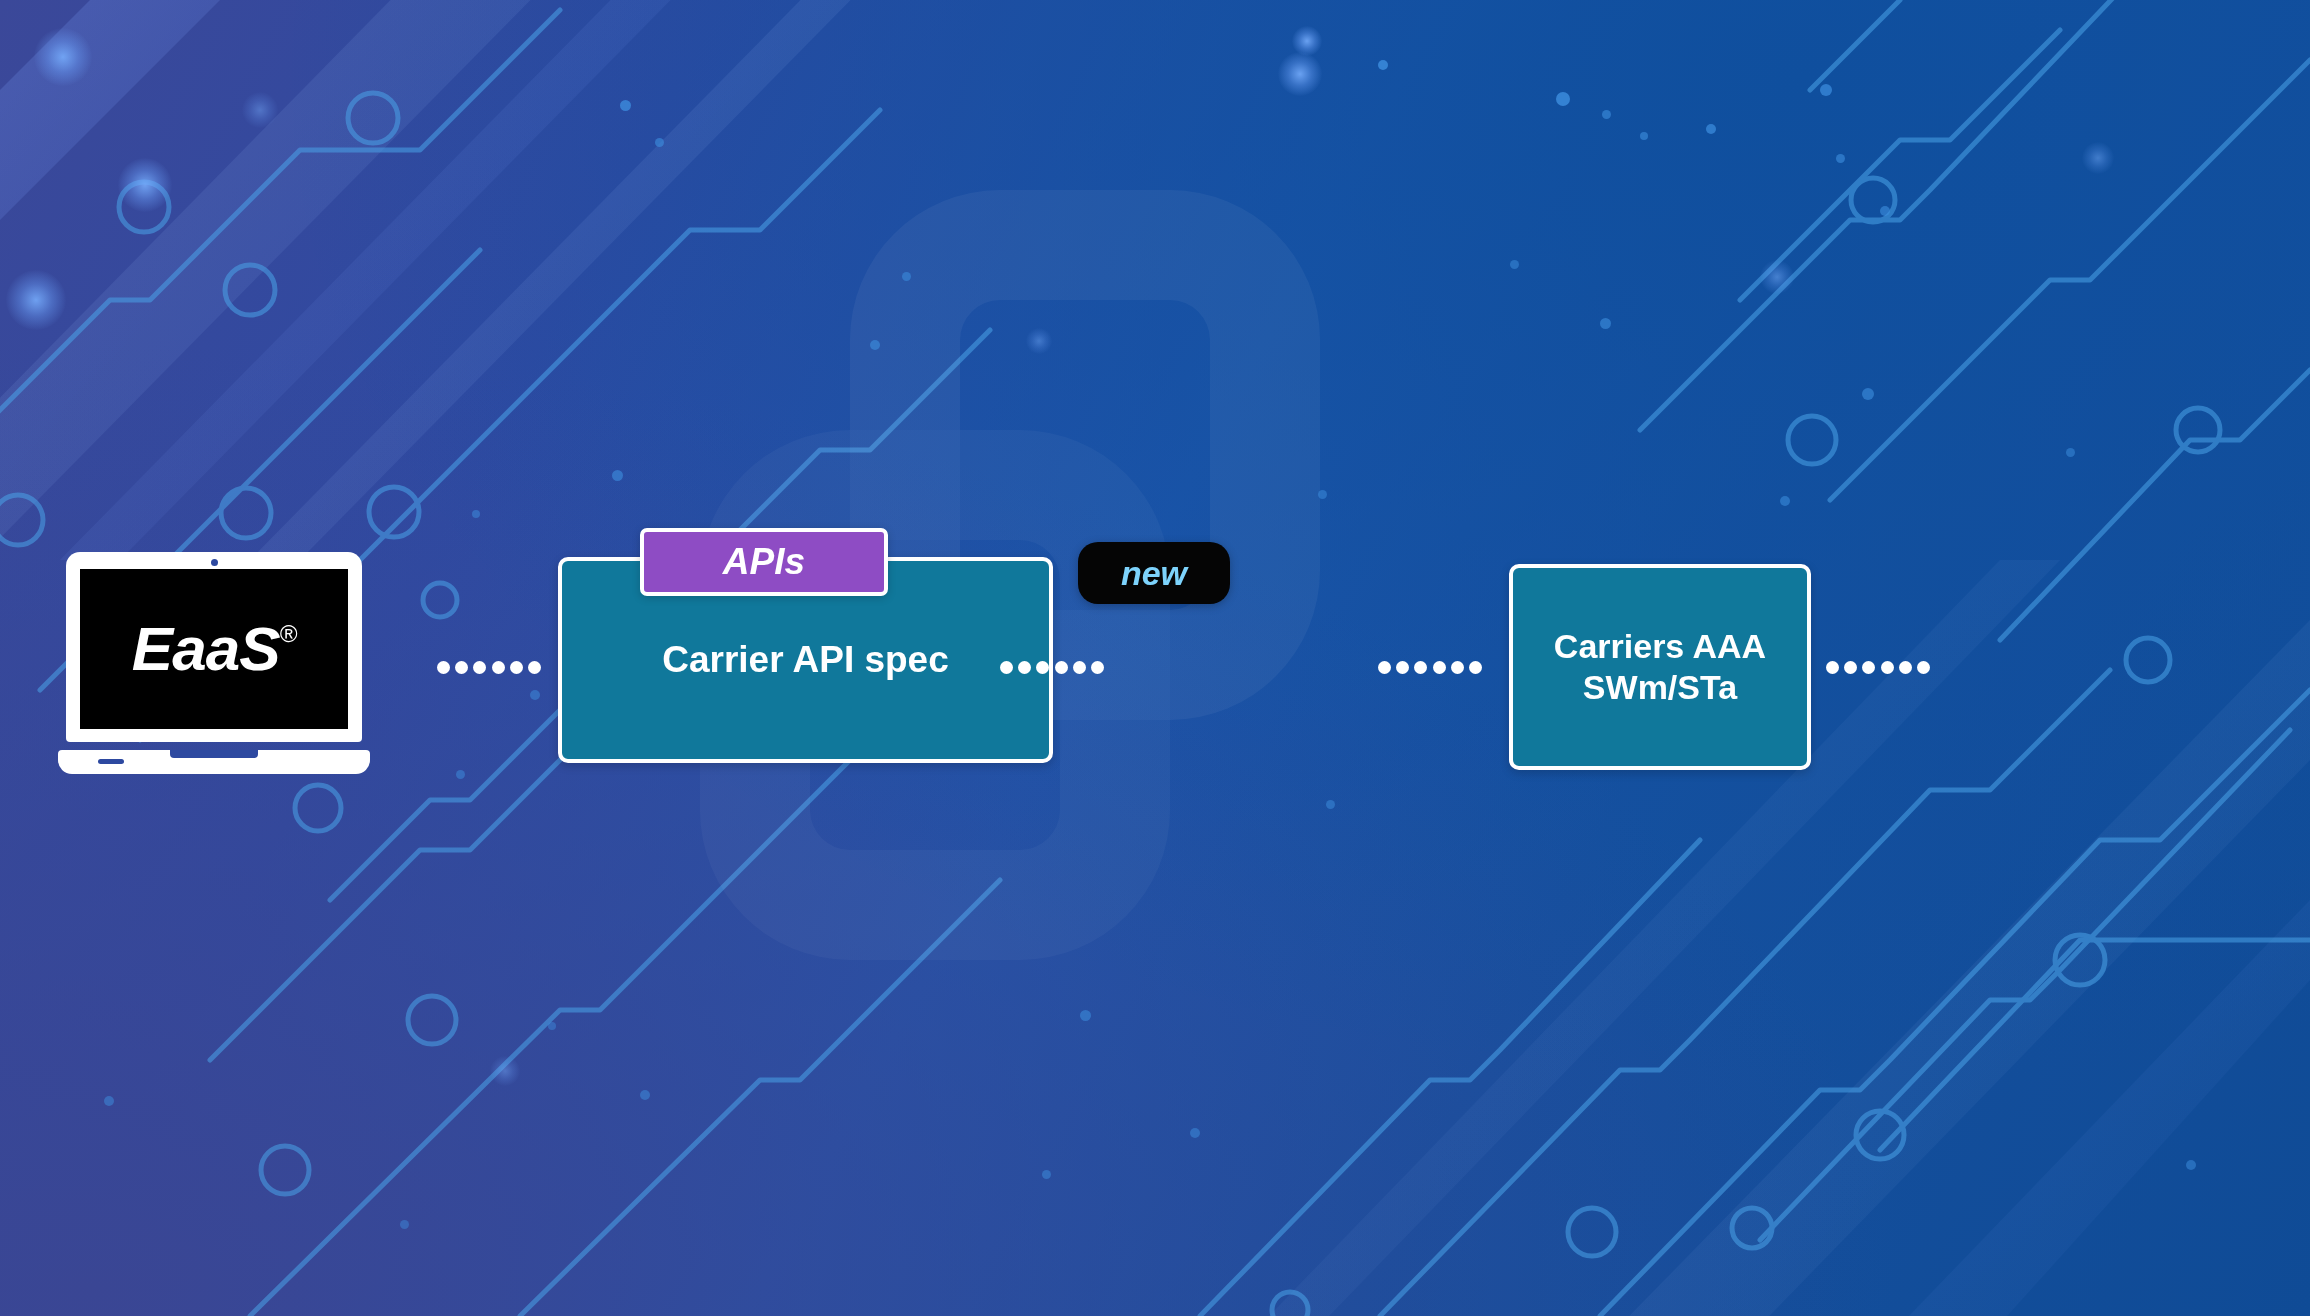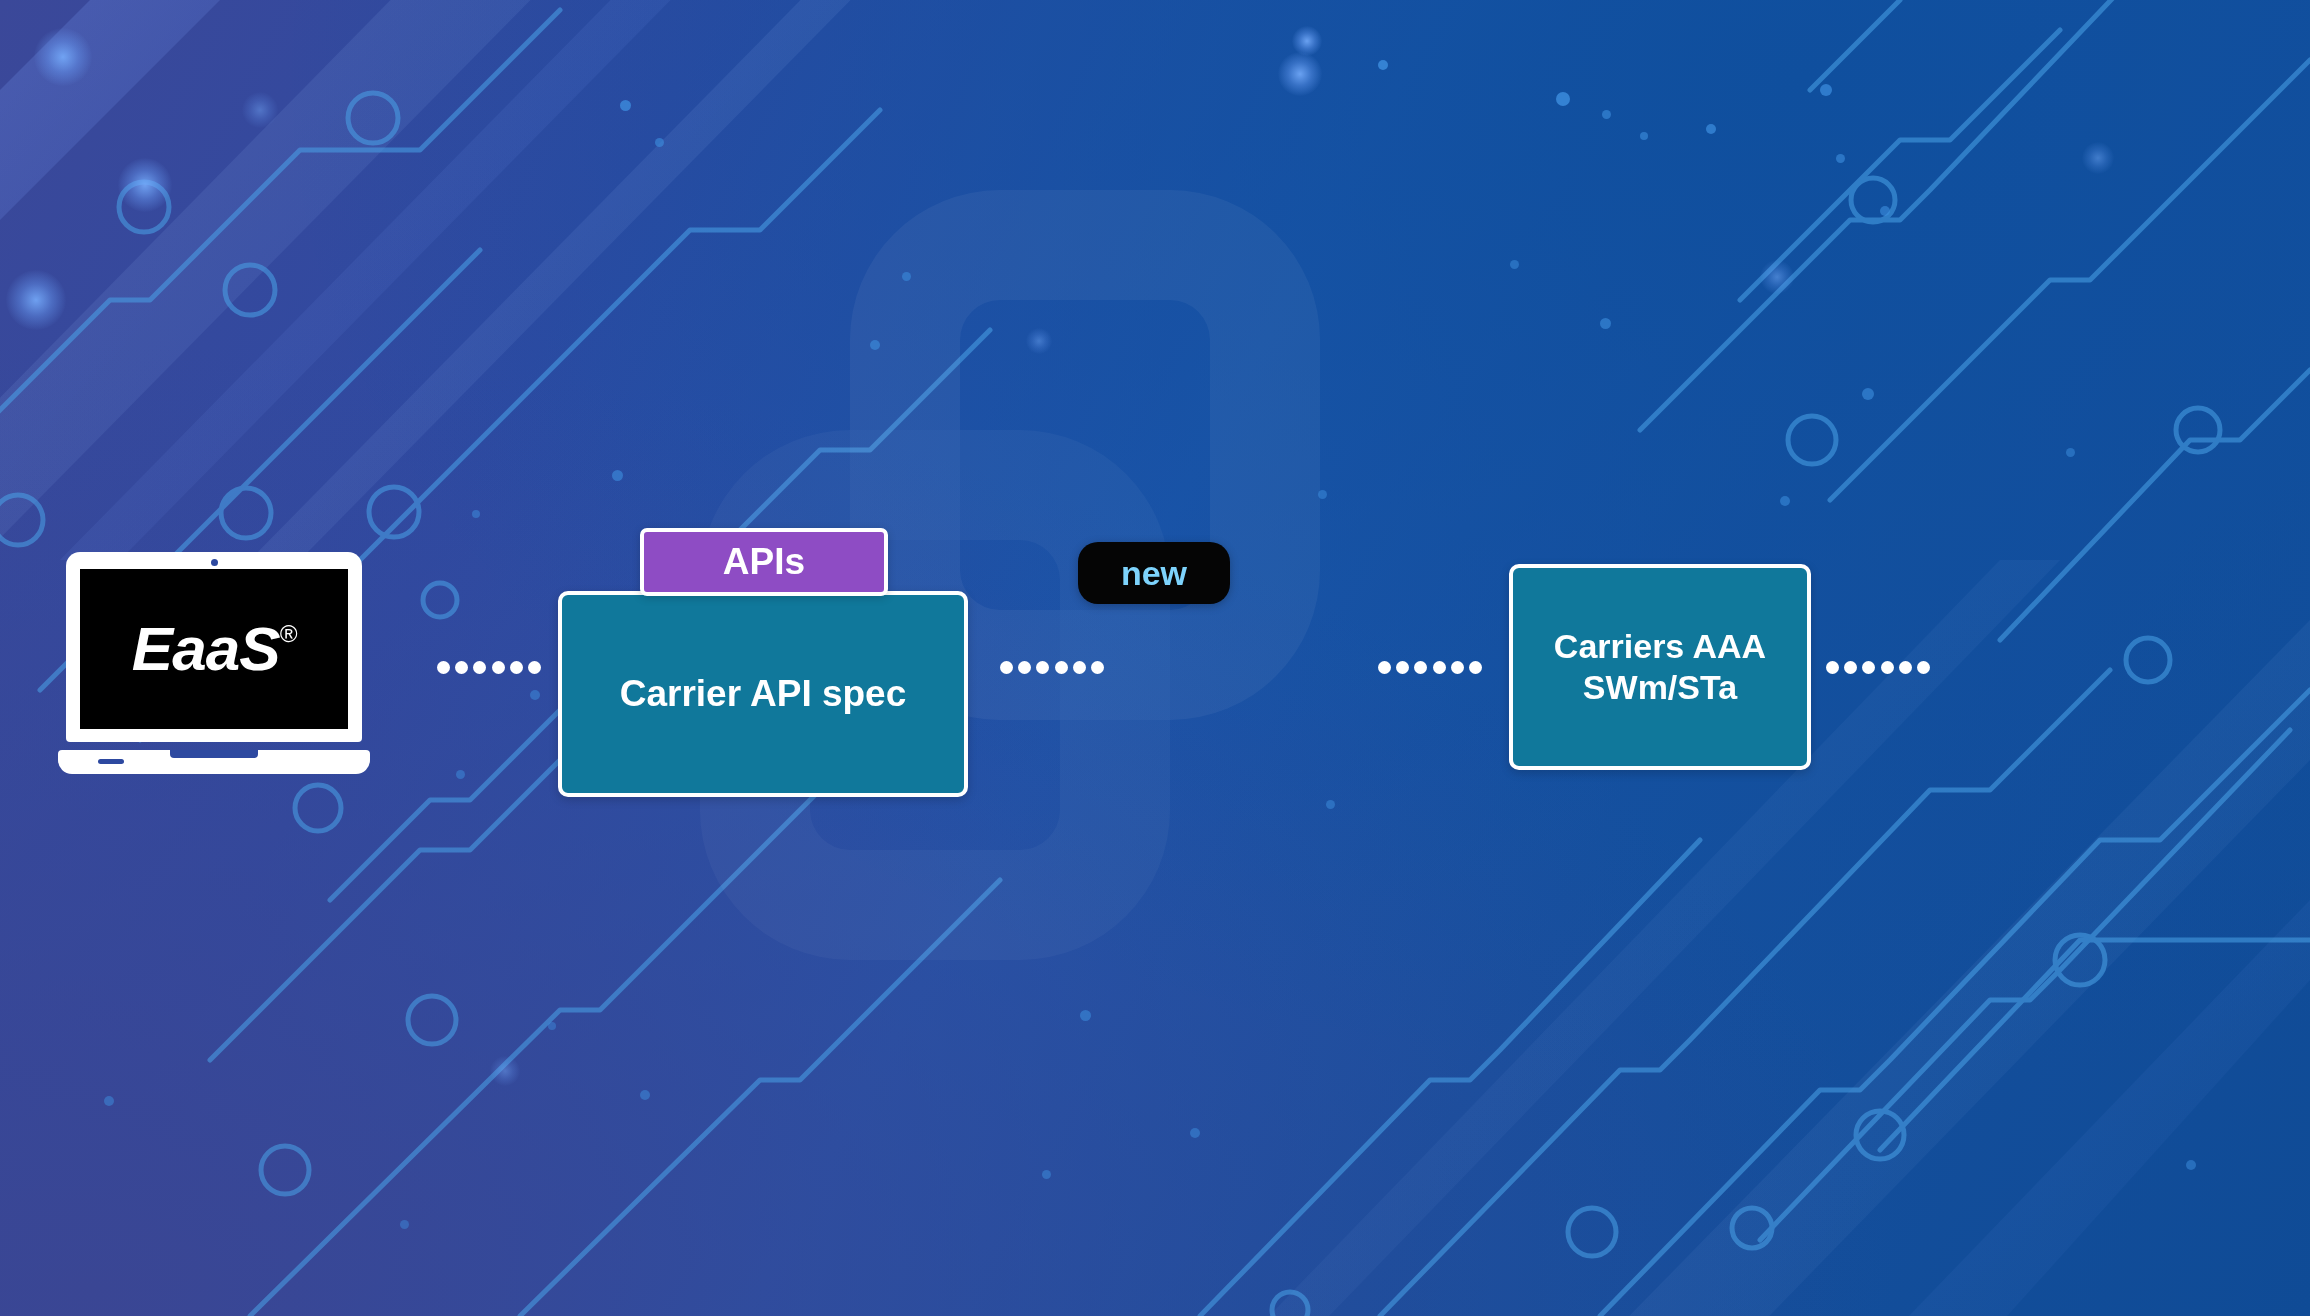--- a/index.html
+++ b/index.html
@@ -81,33 +81,34 @@
   }
   .node-teal {
     background:#10789b;
     border:4px solid #ffffff;
     color:#fff;
     font-weight:700;
     box-shadow:0 3px 10px rgba(0,0,0,.18);
   }
   .node-label { padding:0 16px; line-height:1.22; }
 
-  #node-api      { left:558px;  top:591px;  width:410px; height:206px; font-size:37px; }
+  #node-api      { left:558px;  top:557px;  width:495px; height:206px; font-size:37px; }
   #node-dsg      { left:1118px; top:568px;  width:244px; height:200px;
                    background:#f9d13f; border-radius:8px;
                    box-shadow:0 4px 12px rgba(0,0,0,.22); }
   #node-aaa      { left:1509px; top:564px;  width:302px; height:206px; font-size:34px; }
   #node-hss      { left:1957px; top:564px;  width:295px; height:206px; font-size:34px; }
 
   .dsg-text { color:#000; font-size:76px; font-weight:700; letter-spacing:-1px; }
 
   .tag {
     position:absolute;
     display:flex; align-items:center; justify-content:center;
     font-weight:700;
+    font-style:italic;
   }
   #tag-apis {
     left:640px; top:528px; width:248px; height:68px;
     background:#8e4cc4; border:4px solid #fff; border-radius:7px;
     color:#fff; font-size:37px;
     box-shadow:0 2px 8px rgba(0,0,0,.18);
   }
   #tag-new {
     left:1078px; top:542px; width:152px; height:62px;
     background:#050505; border-radius:20px;

